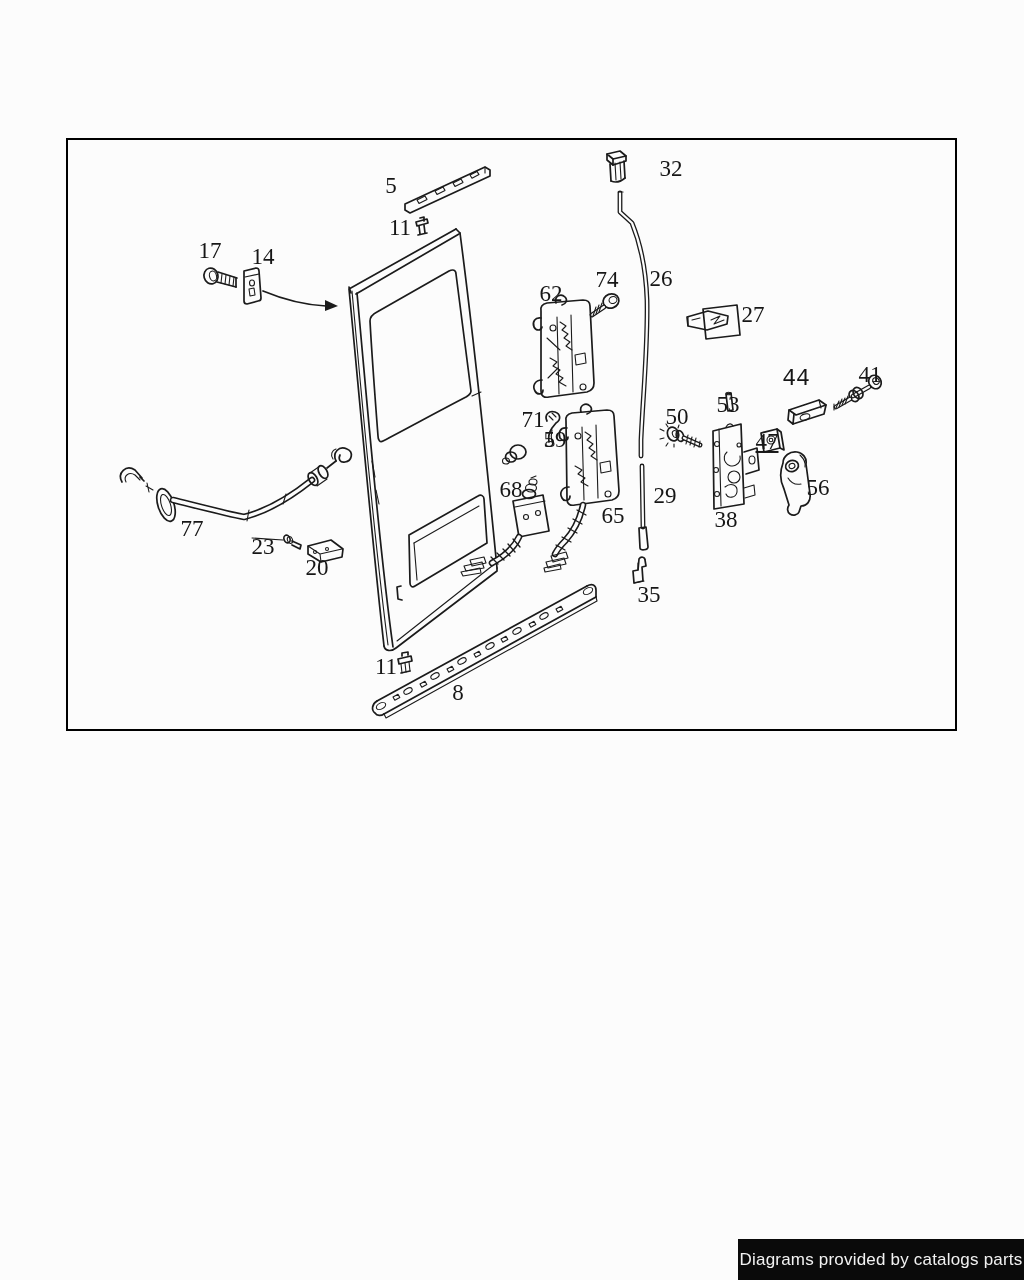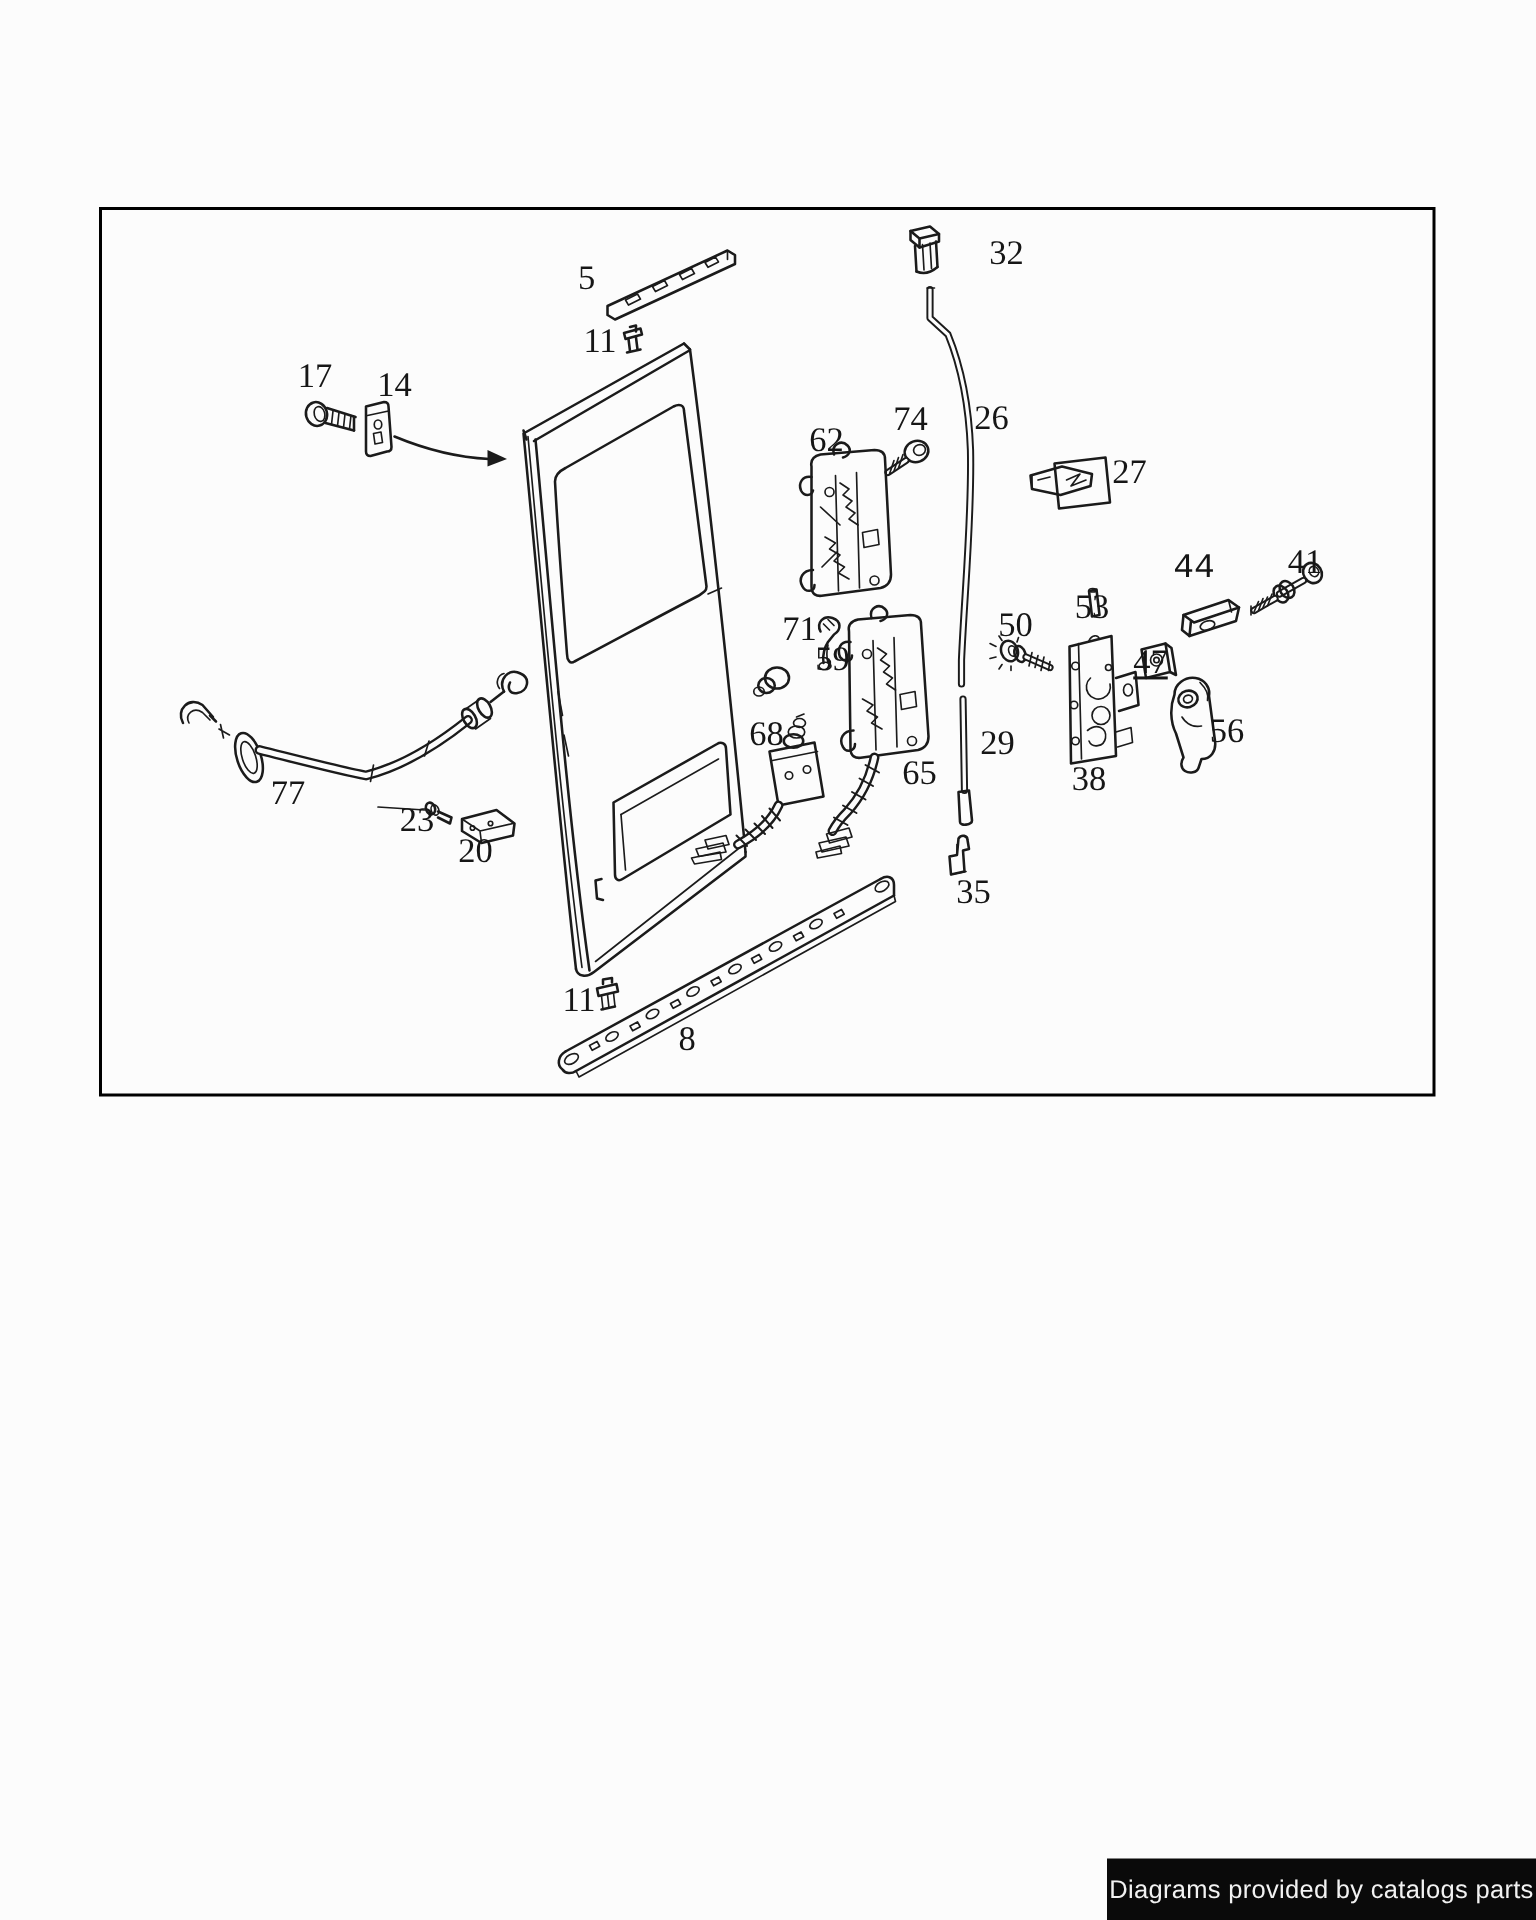--- a/index.html
+++ b/index.html
@@ -350,21 +350,21 @@
     <span class="part-label" style="left: 767px; top: 443px; text-decoration: underline;">47</span>
     <span class="part-label" style="left: 533px; top: 421px;">71</span>
     <span class="part-label" style="left: 516px; top: 441px; margin-left: 39px;">59</span>
     <span class="part-label" style="left: 511px; top: 491px;">68</span>
     <span class="part-label" style="left: 613px; top: 517px;">65</span>
     <span class="part-label" style="left: 665px; top: 497px;">29</span>
     <span class="part-label" style="left: 726px; top: 521px;">38</span>
     <span class="part-label" style="left: 818px; top: 489px;">56</span>
     <span class="part-label" style="left: 649px; top: 596px;">35</span>
     <span class="part-label" style="left: 192px; top: 530px;">77</span>
-    <span class="part-label" style="left: 278px; top: 548px;">23</span>
+    <span class="part-label" style="left: 263px; top: 548px;">23</span>
     <span class="part-label" style="left: 317px; top: 569px;">20</span>
     <span class="part-label" style="left: 386px; top: 668px;">11</span>
     <span class="part-label" style="left: 458px; top: 694px;">8</span>
   </div>
 
 <div class="caption">
   <span>Diagrams provided by catalogs parts</span>
 </div>
 
 </body></html>

